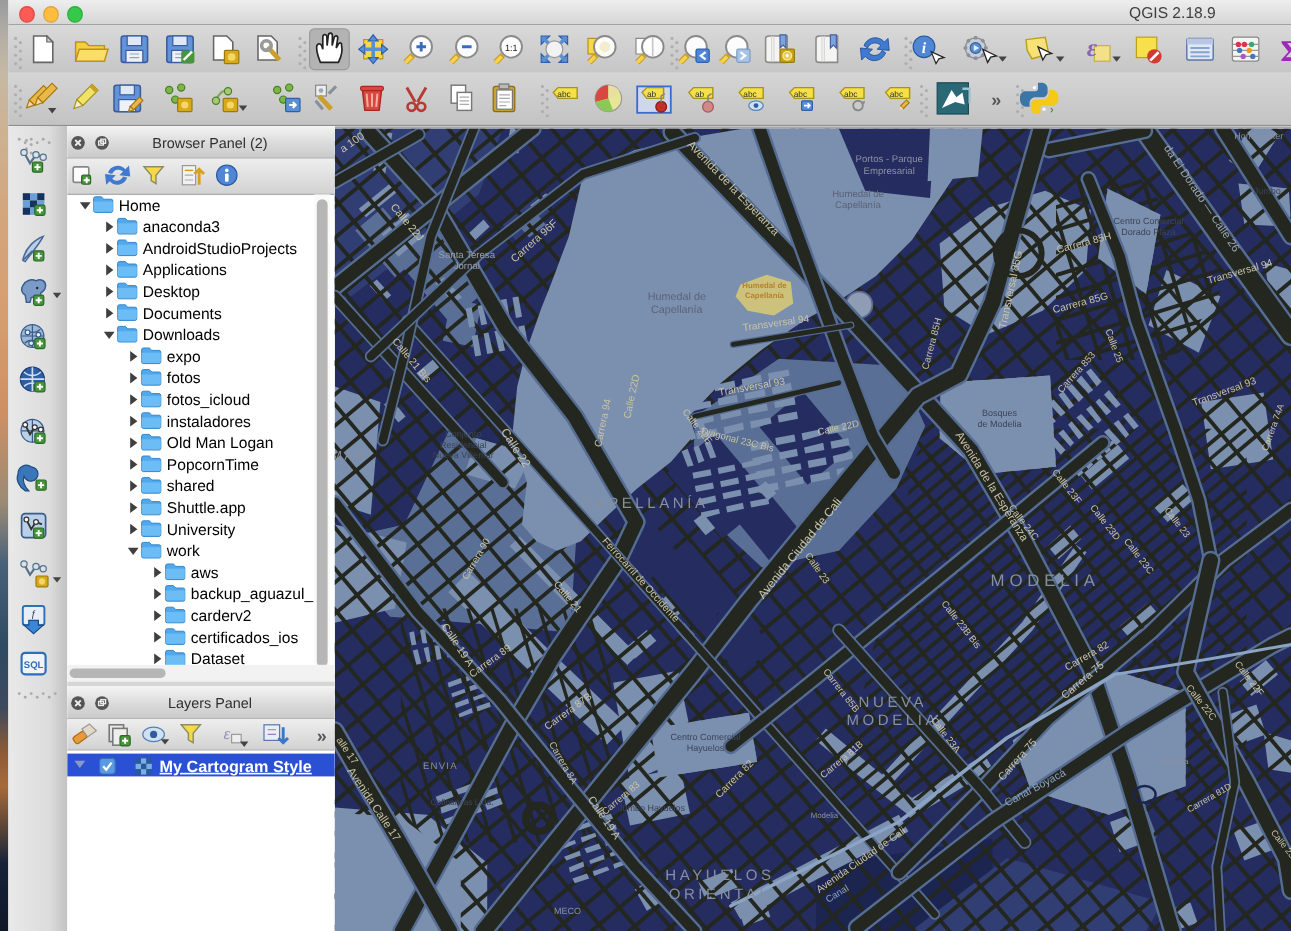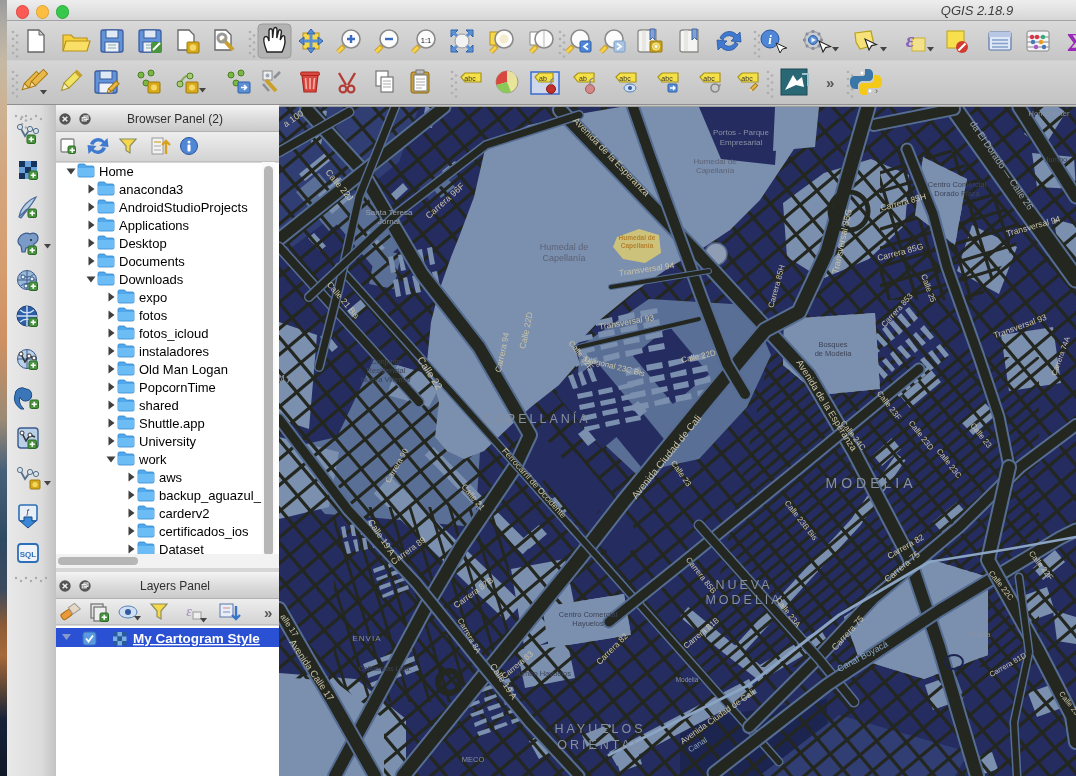--- a/index.html
+++ b/index.html
@@ -6,21 +6,21 @@
 body{width:1076px;height:776px;overflow:hidden;font-family:"Liberation Sans",sans-serif;position:relative;background:#ccc;}
 #wall{position:absolute;left:0;top:0;width:7px;height:776px;
 background:linear-gradient(to bottom,#9a9a9c 0px,#b0aca4 25px,#c5b9a4 60px,#cdb292 110px,#d3a57c 180px,#d69e70 260px,#cf9062 340px,#9a8a75 420px,#48617a 470px,#2e4a62 540px,#3d4a5e 590px,#8a5a36 625px,#a76a3a 655px,#5a4436 690px,#16213a 720px,#101827 776px);}
 #win{position:absolute;left:7px;top:0;width:1069px;height:776px;background:#e3e3e3;}
 #titlebar{position:absolute;left:7px;top:0;width:1069px;height:21px;
 background:linear-gradient(to bottom,#eeeeee,#d6d6d6);border-bottom:1px solid #a2a2a2;box-sizing:border-box;}
 .tl{position:absolute;top:5px;width:11.5px;height:11.5px;border-radius:50%;}
 #tlr{left:8.5px;background:#fc5a54;border:0.5px solid #dd4a44;}
 #tly{left:28.5px;background:#fdbd40;border:0.5px solid #dea435;}
 #tlg{left:48.5px;background:#35c84a;border:0.5px solid #2aac39;}
-#title{position:absolute;top:3px;left:907px;width:126px;text-align:center;font-size:13px;color:#3f3f3f;font-style:italic;}
+#title{position:absolute;top:3px;left:907px;width:126px;text-align:center;font-size:13px;color:#3f3f3f;}
 #toolbar1{position:absolute;left:7px;top:21px;width:1069px;height:39px;
 background:linear-gradient(to bottom,#d9d9d9,#c6c6c6);}
 #toolbar2{position:absolute;left:7px;top:60px;width:1069px;height:45px;
 background:linear-gradient(to bottom,#d5d5d5,#c3c3c3);border-top:1px solid #cfcfcf;border-bottom:1px solid #8f8f8f;box-sizing:border-box;}
 #lefttb{position:absolute;left:7px;top:105px;width:49px;height:671px;
 background:linear-gradient(to right,#e9e9e9,#dcdcdc 70%,#c2c2c2);}
 #panels{position:absolute;left:56px;top:105px;width:223px;height:671px;background:#fff;}
 #map{position:absolute;left:279px;top:107px;width:797px;height:669px;}
 #mapstrip{position:absolute;left:279px;top:105px;width:797px;height:2px;background:#c6c6c6;border-bottom:1px solid #9e9e9e;box-sizing:border-box;}
 </style>

